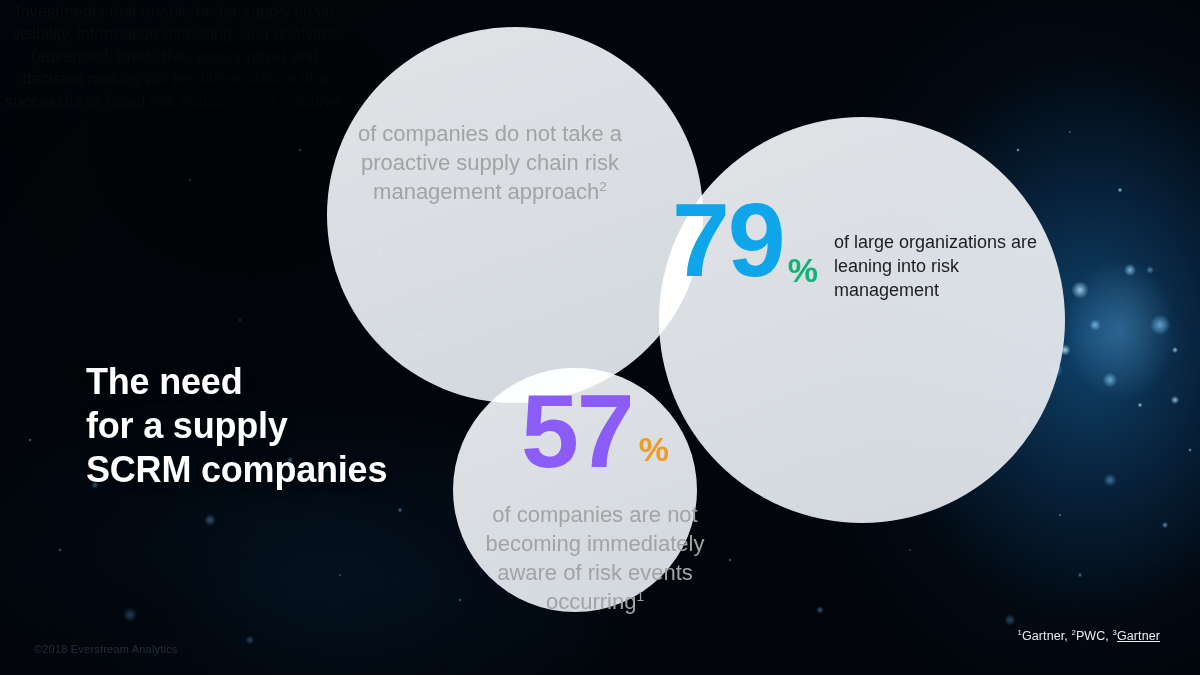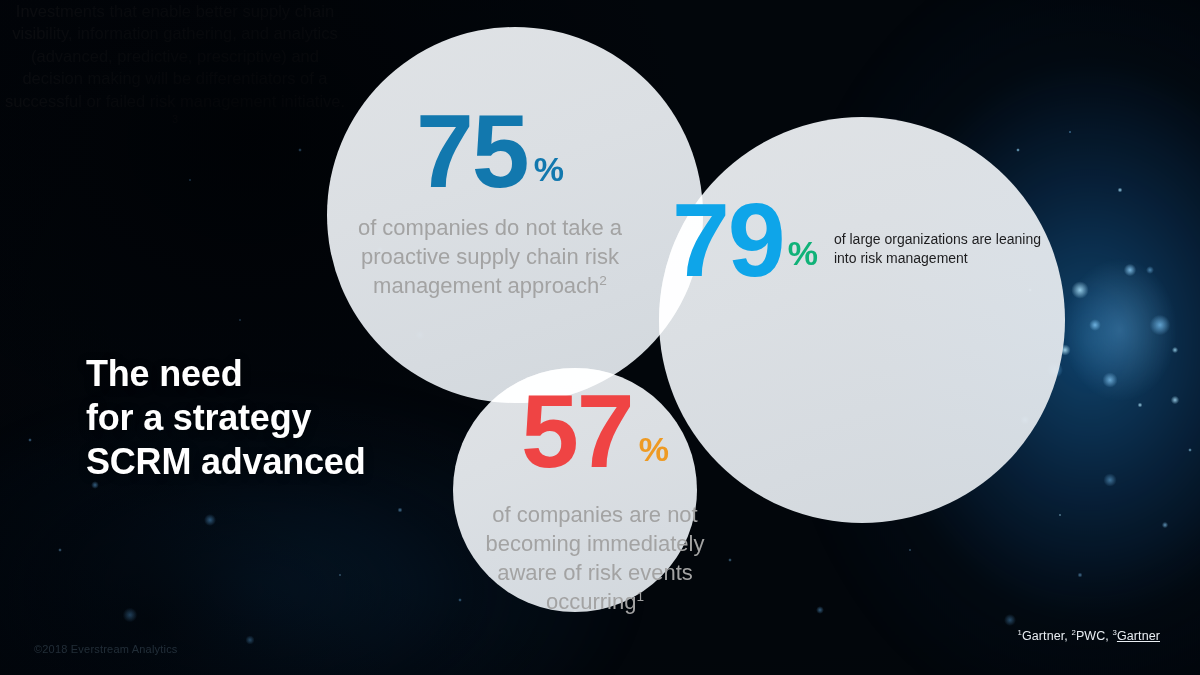--- a/index.html
+++ b/index.html
@@ -136,34 +136,34 @@
 
   #s75{left:355px;top:105px;width:270px;}
   #s75 .num{font-size:104px;color:#1278ae;}
   #s75 .pct{font-size:34px;color:#1278ae;margin-left:6px;position:relative;top:-6px;}
   #s75 .desc{margin-top:14px;}
 
   #s79{left:672px;top:196px;width:390px;text-align:left;}
   .row79{display:flex;align-items:flex-start;}
   #s79 .num{font-size:104px;color:#0ea5e9;line-height:.86;}
   #s79 .pct{font-size:34px;color:#10b278;margin-left:4px;align-self:flex-end;position:relative;top:-12px;}
-  .t79{margin-left:16px;margin-top:34px;font-size:14px;line-height:1.34;color:#1d1d1f;text-align:left;}
+  .t79{margin-left:16px;margin-top:34px;font-size:18px;line-height:1.34;color:#1d1d1f;text-align:left;}
 
   #p79{left:690px;top:330px;width:350px;text-align:center;font-size:16.5px;line-height:1.36;color:#1d1d1f;}
 
   #s57{left:470px;top:385px;width:250px;}
-  #s57 .num{font-size:104px;color:#ef4444;}
+  #s57 .num{font-size:104px;color:#8b5cf6;}
   #s57 .pct{font-size:34px;color:#ee9a23;margin-left:6px;position:relative;top:-6px;}
   #s57 .desc{margin-top:21px;}
 
   sup{font-size:.62em;vertical-align:super;line-height:0;}
 
   
   #headline{
-    position:absolute;left:86px;top:352px;width:330px;
+    position:absolute;left:86px;top:360px;width:330px;
     color:#ffffff;font-weight:700;font-size:36px;line-height:1.22;
     letter-spacing:-.2px;
     text-shadow:0 2px 10px rgba(0,0,0,.45);
   }
   #credits{
     position:absolute;right:40px;bottom:32px;
     color:#e9eef3;font-size:12.5px;letter-spacing:.1px;
   }
   #credits .lnk{text-decoration:underline;margin-top:30px;}
   #copyright{
@@ -198,23 +198,20 @@
     </div>
     <div class="lens-wrap" style="left:327px;top:27px;width:376px;height:376px;">
       <div class="lens" style="left:126px;top:341px;width:244px;height:244px;"></div>
     </div>
     <div class="lens-wrap" style="left:659px;top:117px;width:406px;height:406px;">
       <div class="lens" style="left:-206px;top:251px;width:244px;height:244px;"></div>
     </div>
   </div>
 
   <div class="stat" id="s75">
-    <div>
-      <span class="num">75</span><span class="pct">%</span>
-    </div>
     <div class="desc"><span>of companies do not take a proactive supply chain risk management approach</span><sup>2</sup></div>
   </div>
 
   <div class="stat" id="s79">
     <div class="row79">
       <span class="num">79</span>
         <span class="pct">%</span>
       <div class="t79">of large organizations are leaning into risk management</div>
     </div>
   </div>
@@ -223,21 +220,21 @@
 
   <div class="stat" id="s57">
     <div>
       <span class="num">57</span><span class="pct">%</span>
     </div>
     <div class="desc"><span>of companies are not becoming immediately aware of risk events occurring</span><sup>1</sup></div>
   </div>
 
   <div id="headline">
     <div>The need</div>
-    <div>for a strategy</div>
-    <div>SCRM advanced</div>
+    <div>for a supply</div>
+    <div>SCRM companies</div>
   </div>
 
   <div id="credits"><sup>1</sup><span>Gartner, </span><sup>2</sup><span>PWC, </span><sup>3</sup><span class="lnk">Gartner</span></div>
 
   <div id="copyright">©2018 Everstream Analytics</div>
 
 </div>
 
 </body></html>

